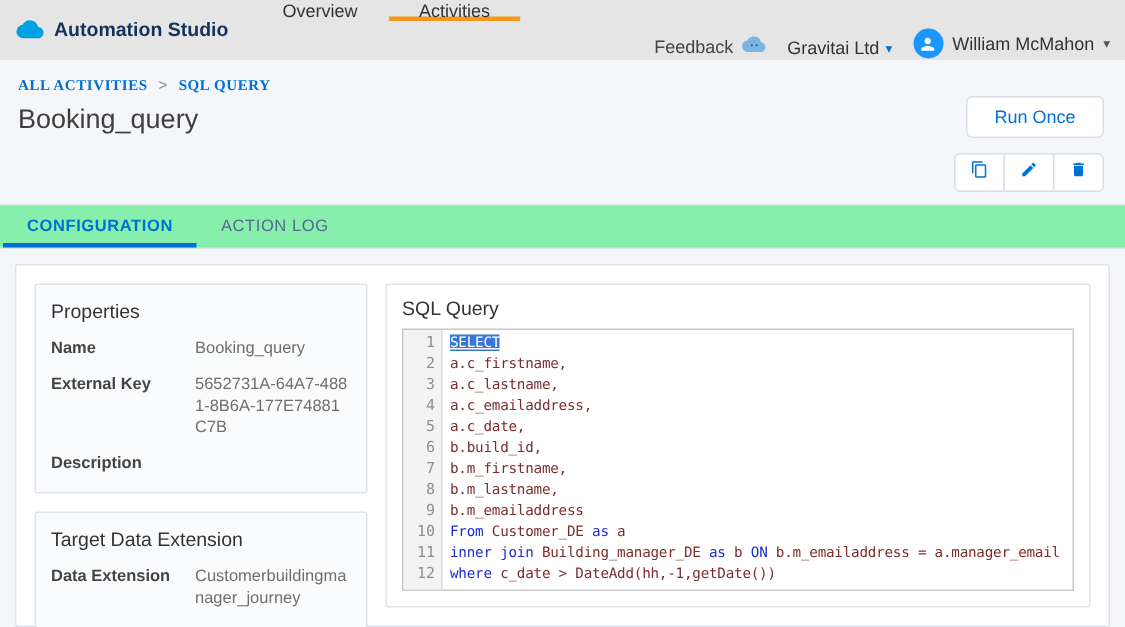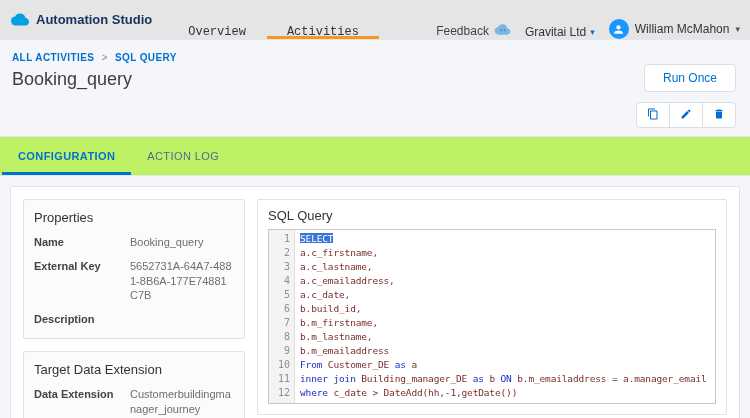--- a/index.html
+++ b/index.html
@@ -4,45 +4,45 @@
 <style>
   * { margin:0; padding:0; box-sizing:border-box; }
   body { font-family:"Liberation Sans", sans-serif; background:#f4f6f9; }
   .app { width:750px; height:418px; overflow:hidden; background:#f4f6f9; position:relative; }
 
   
   .topbar { height:40px; background:#e5e5e5; border-bottom:1px solid #e4e7ea; display:flex; align-items:stretch; }
   .brand { display:flex; align-items:center; gap:6px; padding:0 16px 0 10px; }
   .brand .logo { display:flex; align-items:center; }
   .app-title { font-size:13px; font-weight:600; color:#16325c; white-space:nowrap; }
-  .top-tabs { display:flex; align-items:flex-end;font-family:Liberation Mono, monospace; }
+  .top-tabs { display:flex; align-items:flex-start; }
   .top-tab { display:flex; align-items:center; padding:0 20px; font-size:12px; color:#333; cursor:default; }
   .top-tab.active { border-left:1px solid #e4e7ea; border-right:1px solid #e4e7ea; box-shadow:inset 0 -3px 0 0 #f7981c; }
   .top-right { margin-left:auto; display:flex; align-items:flex-end; gap:14px; padding-right:10px; }
   .feedback { display:flex; align-items:center; gap:5px; font-size:12px; color:#444; }
   .org { display:flex; align-items:center; gap:4px; font-size:12px; color:#333; }
   .caret { font-size:9px; color:#0070d2; }
   .user { display:flex; align-items:center; gap:6px; font-size:12px; color:#333; }
   .user .caret { color:#555; }
   .avatar { width:20px; height:20px; border-radius:50%; background:#1b96ff; display:flex; align-items:center; justify-content:center; }
 
   
   .subheader { height:96px; padding:12px 12px 0 12px; position:relative; }
   .breadcrumb { font-size:10px; font-weight:700; letter-spacing:.4px; color:#0070d2; }
-  .breadcrumb .crumb { cursor:pointer; }
+  .breadcrumb .crumb { cursor:pointer;font-family:Liberation Serif, serif; }
   .breadcrumb .sep { color:#8a8a8a; margin:0 4px; font-weight:400; }
   .page-title { margin-top:6px; font-size:18px; font-weight:400; color:#3e3e3c; }
   .run-once { position:absolute; top:24px; right:14px; background:#fff; border:1px solid #d8dde6; color:#0070d2; font-size:12px; padding:6px 18px; border-radius:4px; cursor:pointer; font-family:inherit; }
   .icon-group { position:absolute; top:62px; right:14px; display:flex; }
   .icon-btn { width:34px; height:26px; background:#fff; border:1px solid #d8dde6; color:#0070d2; display:flex; align-items:center; justify-content:center; margin-left:-1px; cursor:pointer; }
   .icon-btn:first-child { border-radius:4px 0 0 4px; margin-left:0; }
   .icon-btn:last-child { border-radius:0 4px 4px 0; }
 
   
-  .config-tabs { height:40px; background:#bef264; border-top:1px solid #e4e7ea; border-bottom:1px solid #e4e7ea; display:flex; padding-left:2px; }
+  .config-tabs { height:30px; background:#86efac; border-top:1px solid #e4e7ea; border-bottom:1px solid #e4e7ea; display:flex; padding-left:2px; }
   .cfg-tab { display:flex; align-items:center; padding:0 16px; font-size:11px; letter-spacing:.4px; color:#54698d; cursor:pointer; }
   .cfg-tab.active { color:#0070d2; font-weight:700; box-shadow:inset 0 -3px 0 0 #0070d2; }
 
   
   .content { height:262px; padding:10px; }
   .card { height:242px; background:#fff; border:1px solid #dfe3e8; border-radius:2px; padding:12px; display:flex; gap:12px; }
   .left-col { width:222px; flex:none; display:flex; flex-direction:column; gap:12px; }
   .panel { border:1px solid #dfe3e8; background:#fafbfd; border-radius:2px; padding:10px 10px 2px 10px; }
   .panel-title { font-size:13px; color:#333; margin-bottom:10px; }
   .field-row { display:flex; margin-bottom:10px; font-size:11px; line-height:1.3; }

